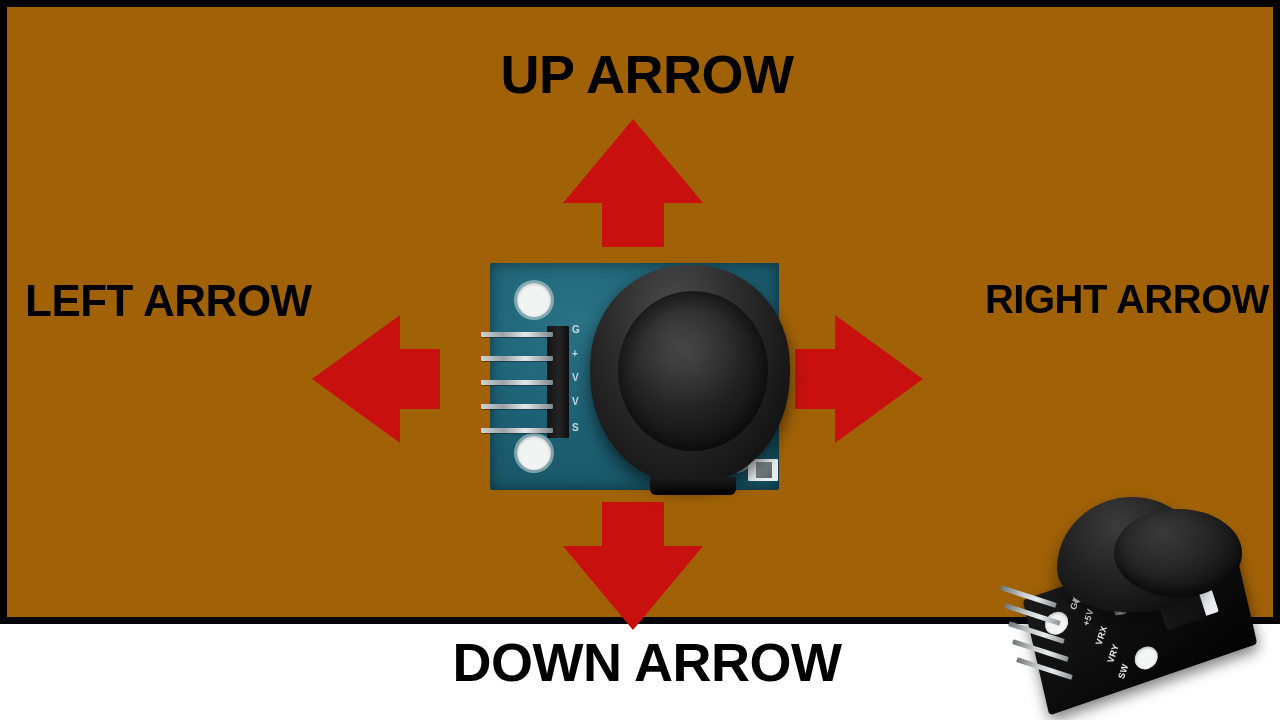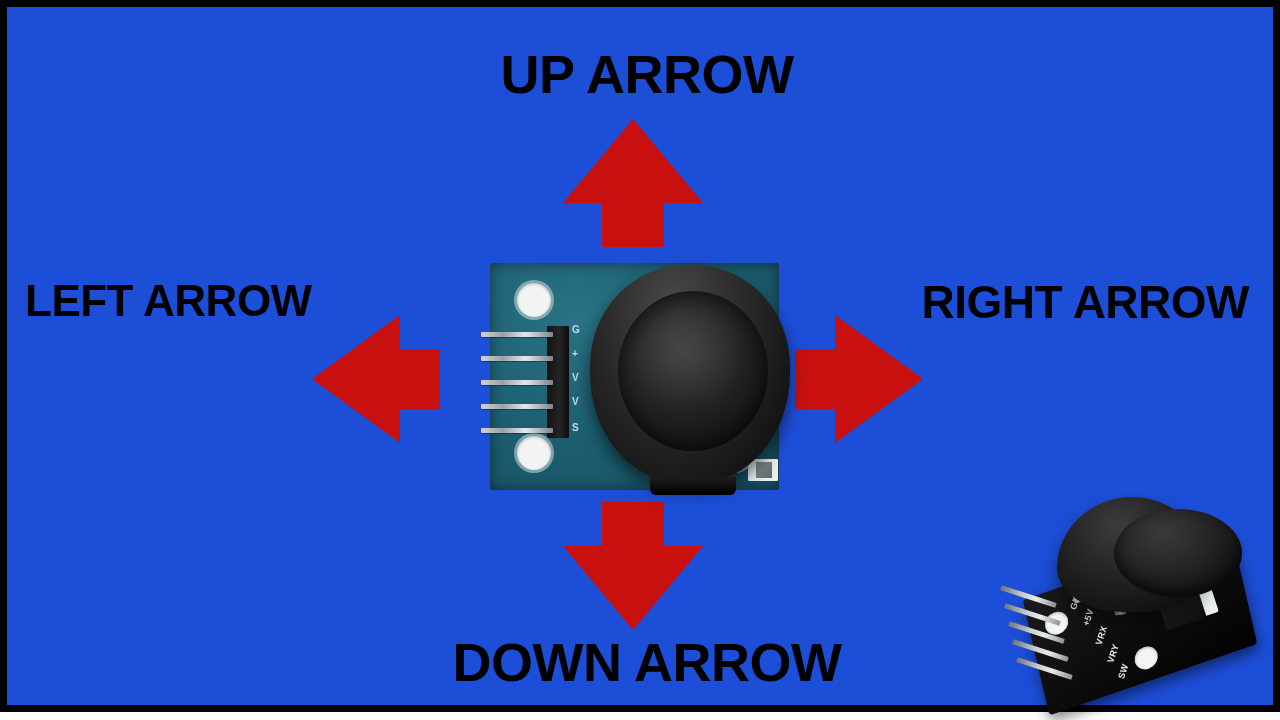--- a/index.html
+++ b/index.html
@@ -11,22 +11,22 @@
   body {
     width: 1280px;
     height: 720px;
     overflow: hidden;
     font-family: "Liberation Sans", sans-serif;
   }
 
   #stage {
     position: relative;
     width: 1280px;
-    height: 712px;
-    background: #1d4ed8;
+    height: 624px;
+    background: #a16207;
     box-sizing: border-box;
     border: 7px solid #000000;
   }
 
   
   .dir-label {
     position: absolute;
     font-family: "Liberation Sans", sans-serif;
     font-weight: bold;
     color: #000000;
@@ -48,22 +48,22 @@
     text-align: center;
     font-size: 54px;
   }
   #label-left {
     top: 272px;
     left: 18px;
     font-size: 44px;
   }
   #label-right {
     top: 272px;
-    right: 24px;
-    font-size: 46px;
+    right: 4px;
+    font-size: 40px;
     text-align: center;
   }
 
   
   .arrow {
     position: absolute;
     display: block;
   }
   #arrow-up    { left: 556px; top: 112px;  width: 140px; height: 128px; }
   #arrow-down  { left: 556px; top: 495px;  width: 140px; height: 128px; }

